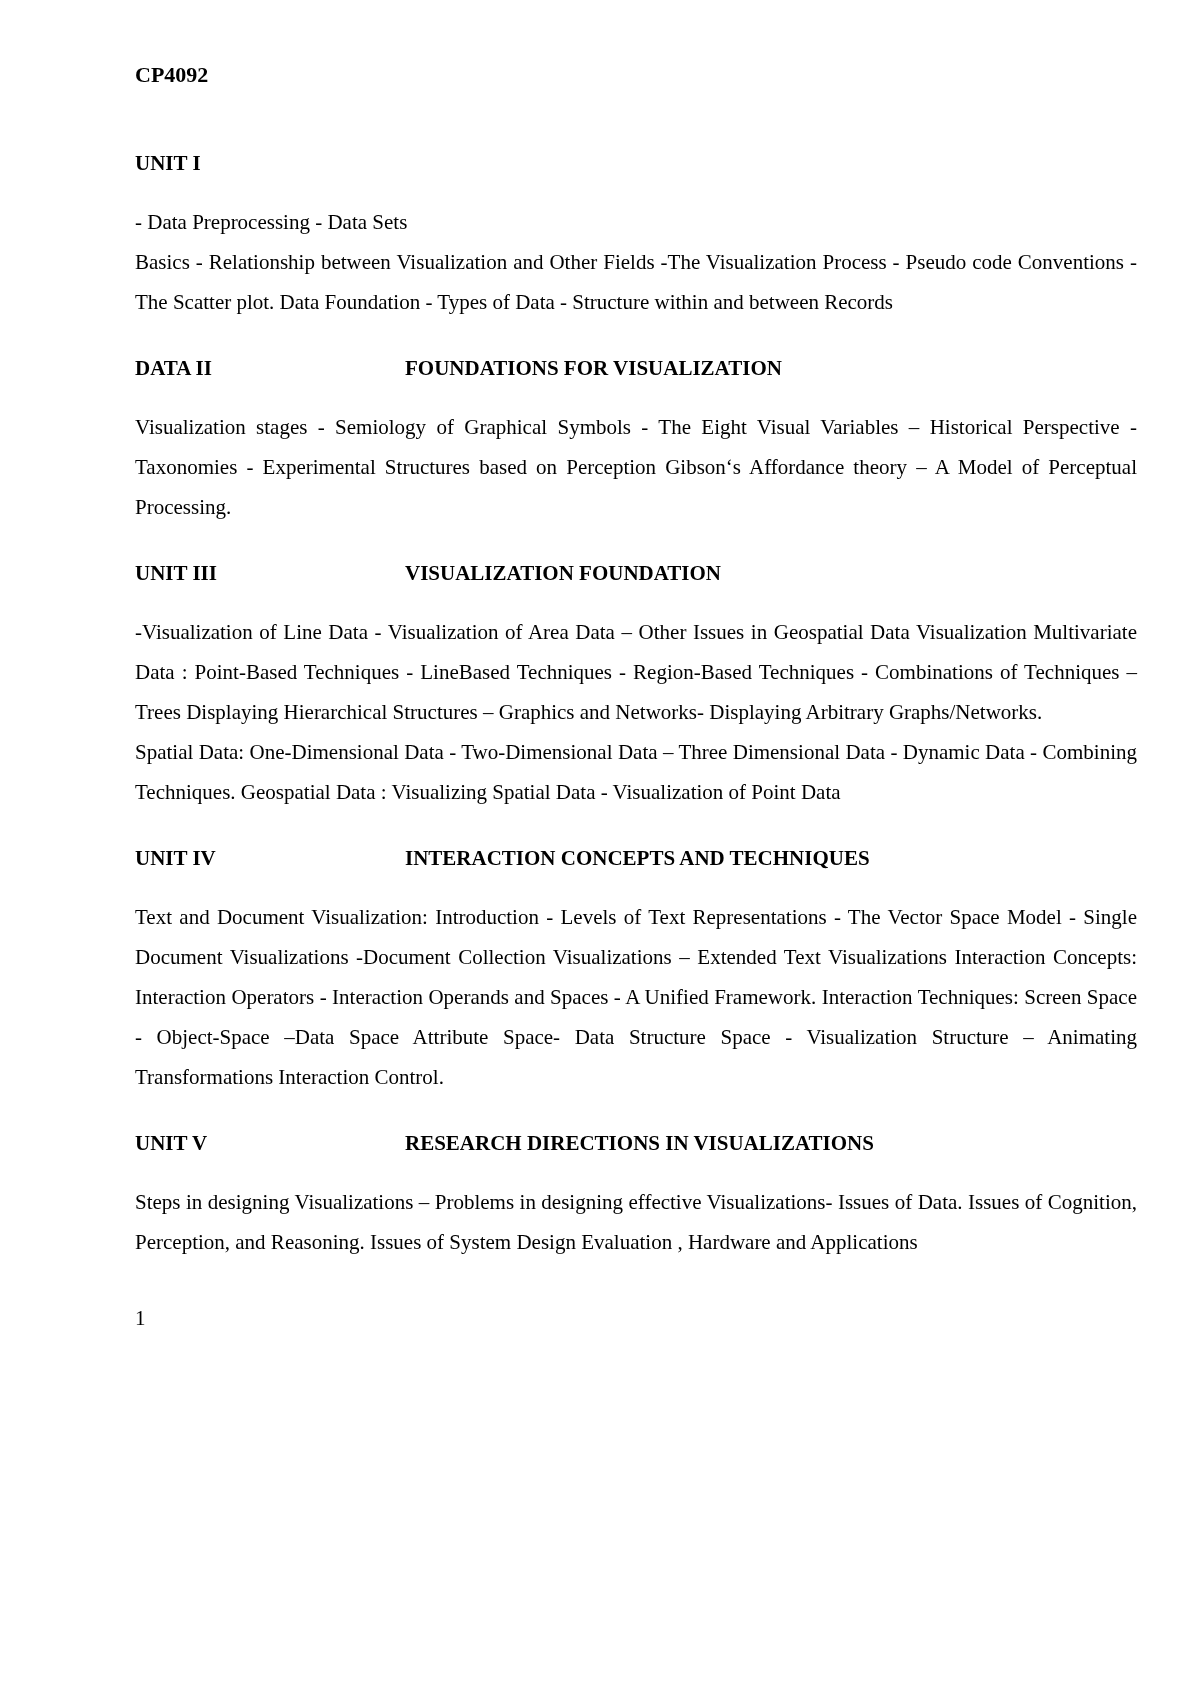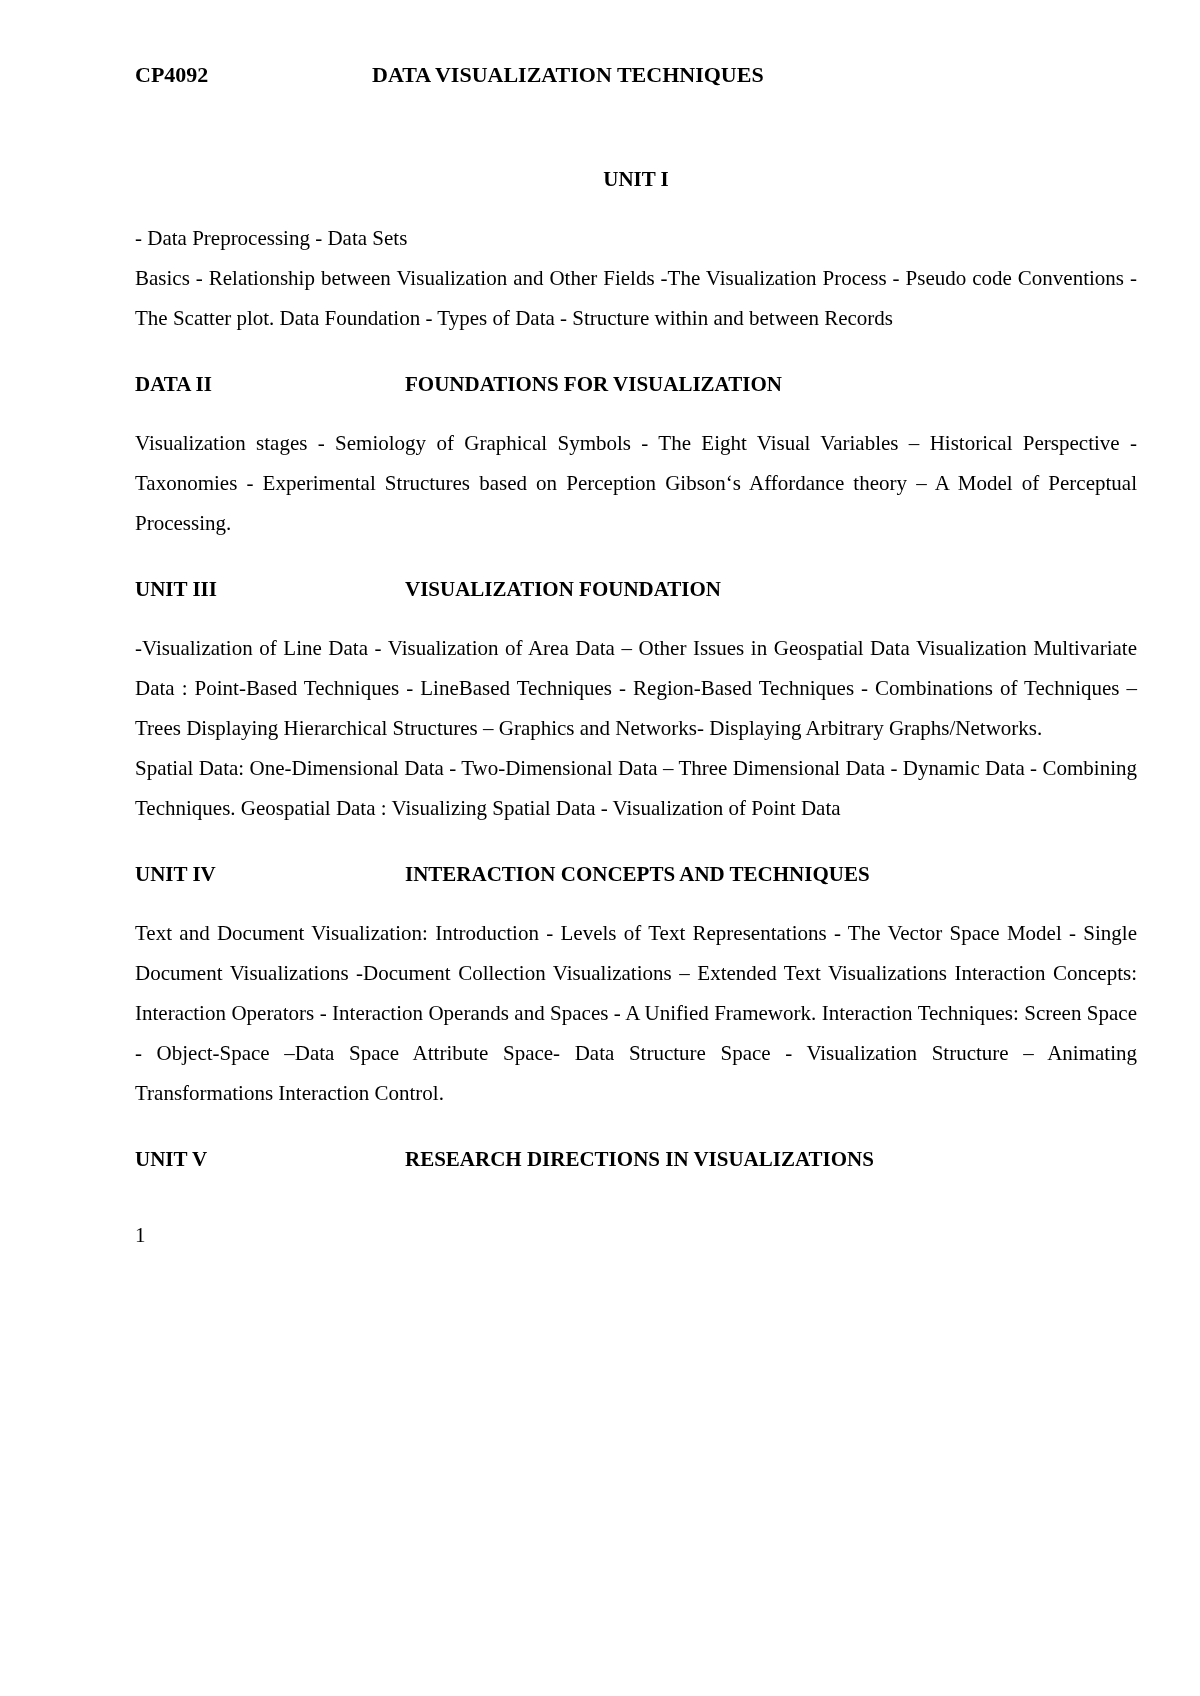--- a/index.html
+++ b/index.html
@@ -26,39 +26,38 @@
     font-size: 22px;
     white-space: nowrap;
   }
   .doc-header .code { width: 237px; flex-shrink: 0; }
   .unit-heading {
     display: flex;
     font-weight: bold;
     margin: 26px 0 19px 0;
     white-space: nowrap;
   }
-  .unit-heading.first { margin-top: 64px; justify-content: center; }
+  .unit-heading.first { margin-top: 48px; }
   .unit-heading .unit-label { width: 270px; flex-shrink: 0; }
   .unit-heading.run-in .unit-label { width: auto; }
   .para {
     margin: 0;
     text-align: justify;
   }
   .footer {
     margin-top: 36px;
   }
 </style>
 </head>
 <body>
 
 <div class="page">
 
   <div class="doc-header">
     <span class="code">CP4092</span>
-    <span>DATA VISUALIZATION TECHNIQUES</span>
   </div>
 
   <div class="unit-heading first run-in">
     <span class="unit-label">UNIT I</span>
   </div>
   <p class="para">- Data Preprocessing - Data Sets</p>
   <p class="para">Basics - Relationship between Visualization and Other Fields -The Visualization Process - Pseudo code Conventions - The Scatter plot. Data Foundation - Types of Data - Structure within and between Records</p>
 
   <div class="unit-heading">
     <span class="unit-label">DATA II</span>
@@ -76,16 +75,17 @@
   <div class="unit-heading">
     <span class="unit-label">UNIT IV</span>
     <span>INTERACTION CONCEPTS AND TECHNIQUES</span>
   </div>
   <p class="para">Text and Document Visualization: Introduction - Levels of Text Representations - The Vector Space Model - Single Document Visualizations -Document Collection Visualizations – Extended Text Visualizations Interaction Concepts: Interaction Operators - Interaction Operands and Spaces - A Unified Framework. Interaction Techniques: Screen Space - Object-Space –Data Space Attribute Space- Data Structure Space - Visualization Structure – Animating Transformations Interaction Control.</p>
 
   <div class="unit-heading">
     <span class="unit-label">UNIT V</span>
     <span>RESEARCH DIRECTIONS IN VISUALIZATIONS</span>
   </div>
+  <p class="para">Steps in designing Visualizations – Problems in designing effective Visualizations- Issues of Data. Issues of Cognition, Perception, and Reasoning. Issues of System Design Evaluation , Hardware and Applications</p>
 
   <div class="footer">1</div>
 
 </div>
 
 </body></html>

